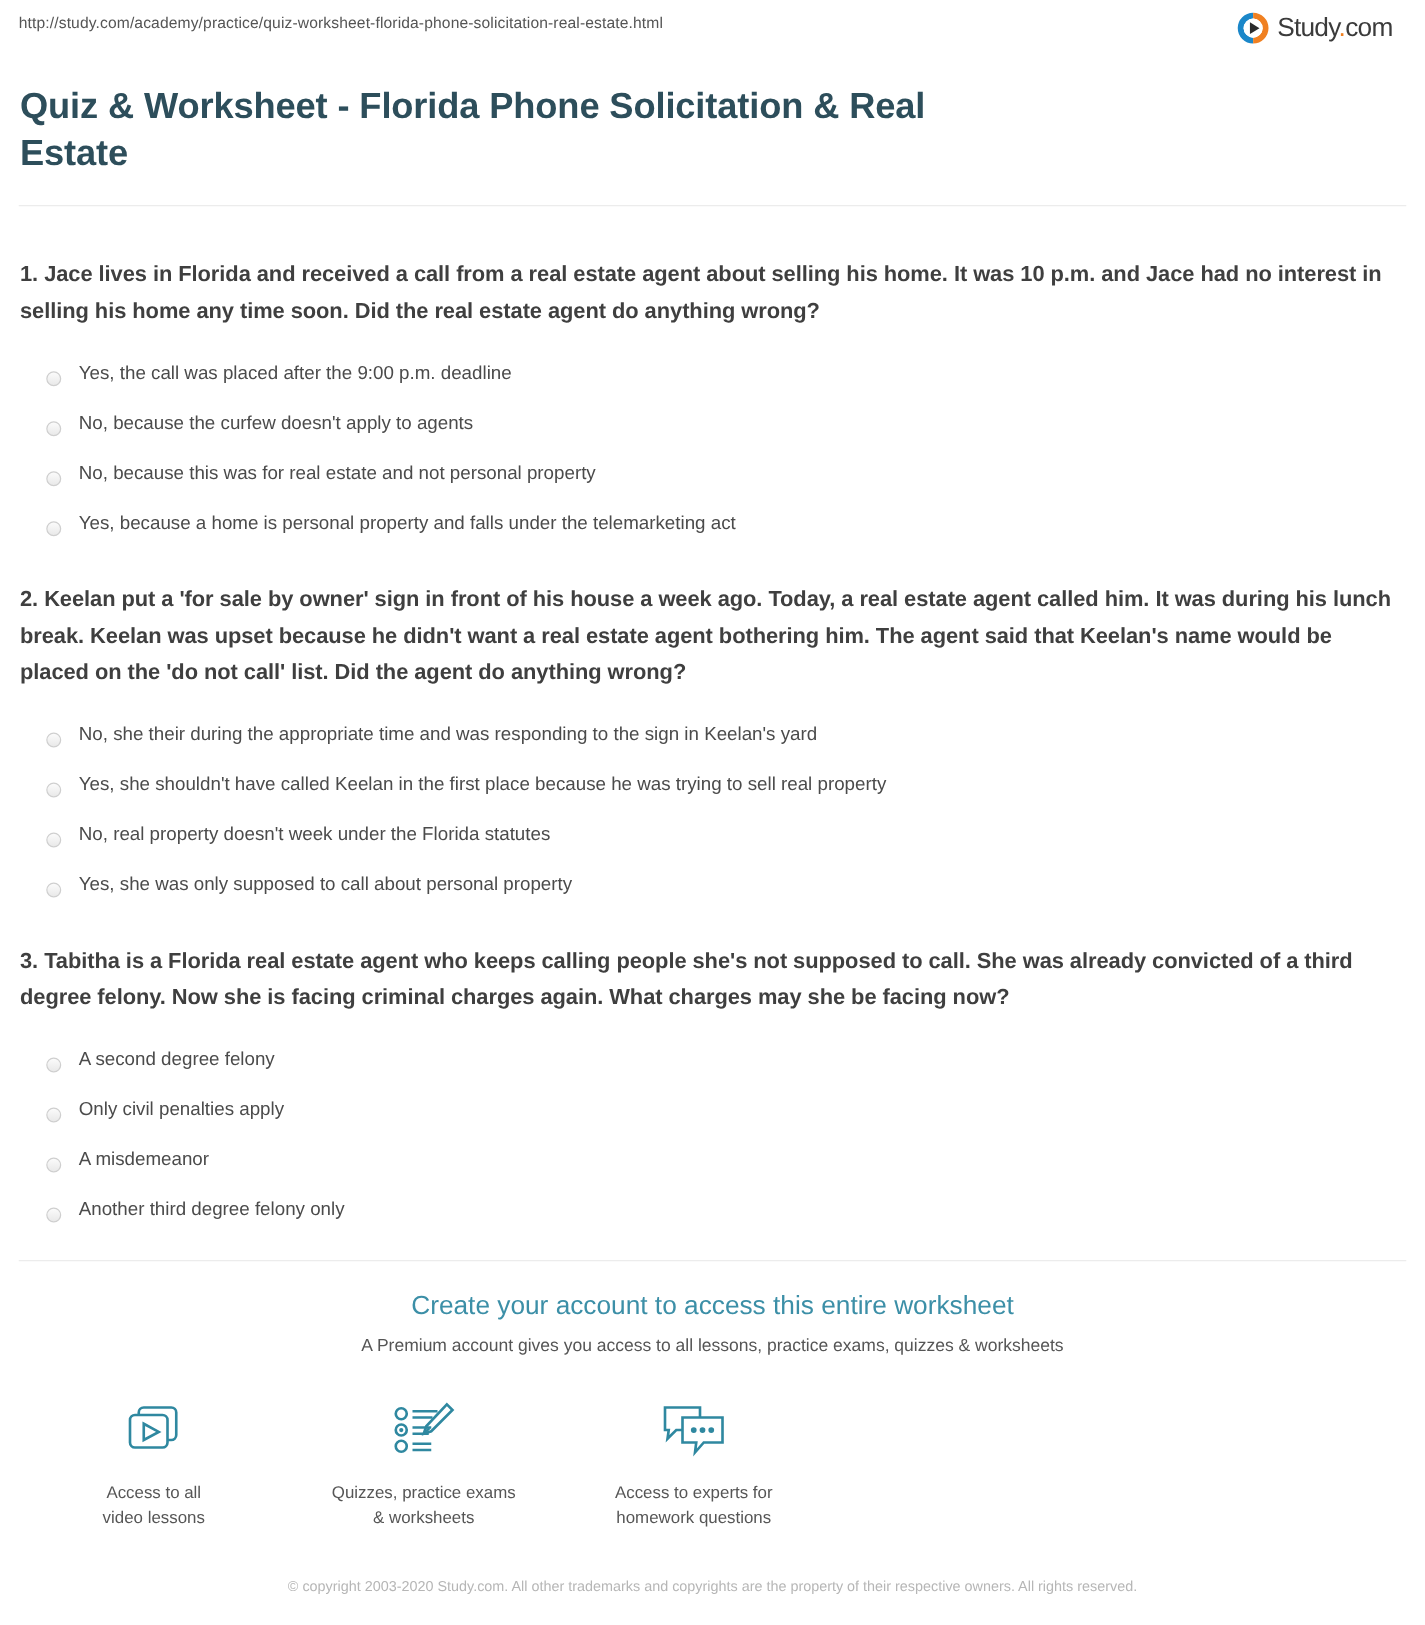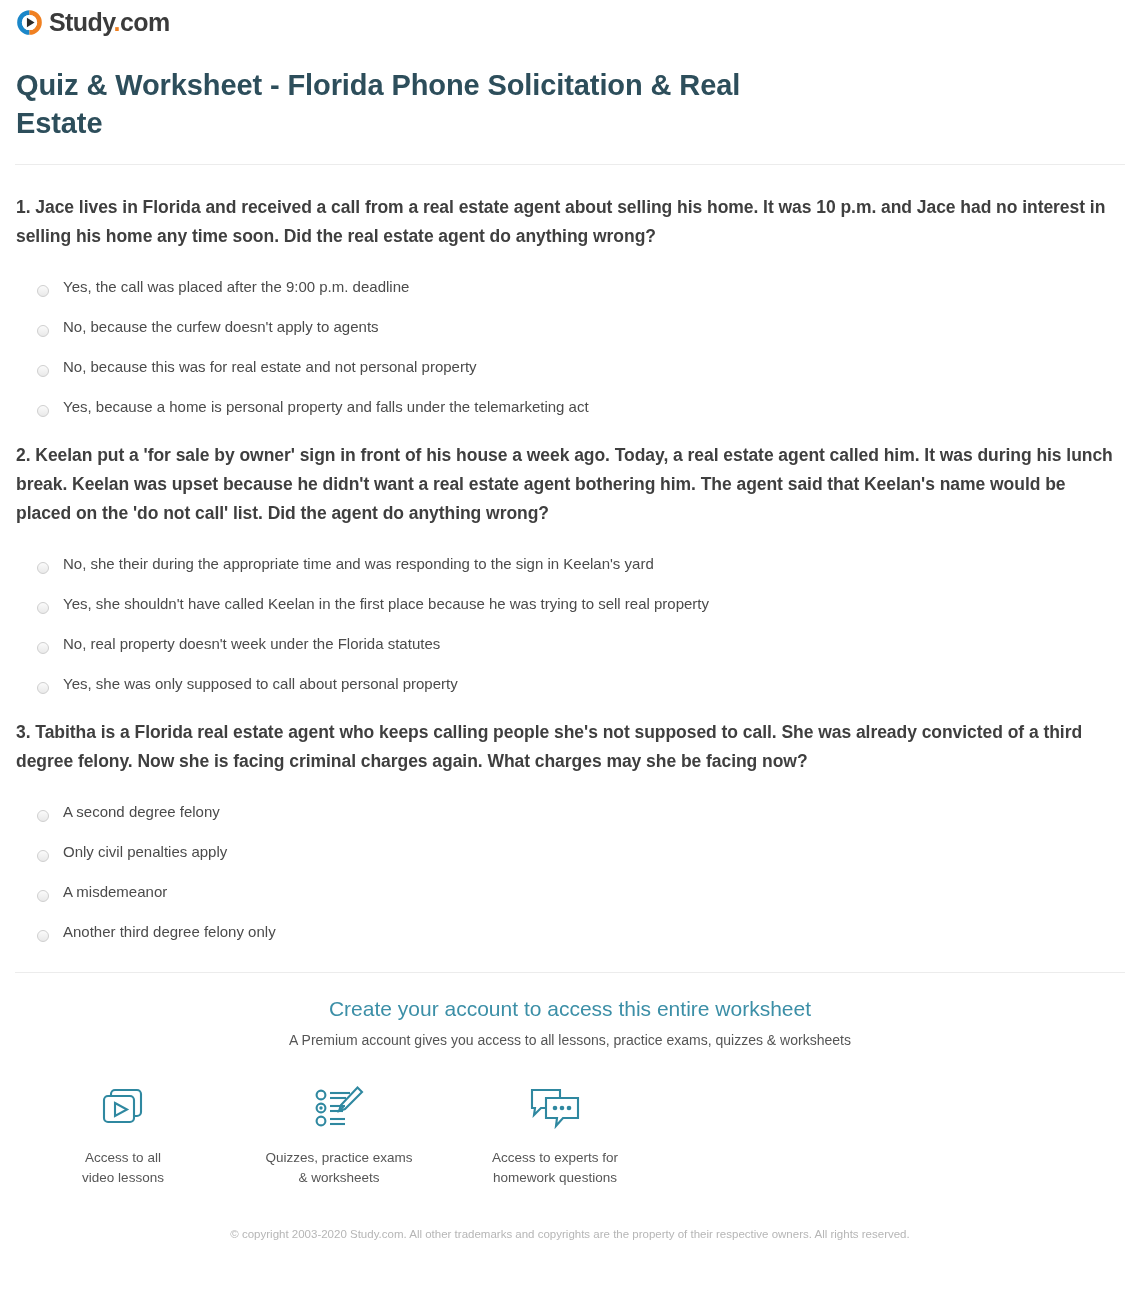--- a/index.html
+++ b/index.html
@@ -45,22 +45,22 @@
     margin-top: -2px;
     margin-right: 11px;
   }
   .logo-mark {
     width: 29px;
     height: 29px;
     margin-right: 5px;
     flex: none;
   }
   .logo-text {
-    font-size: 25px;
-    font-weight: bold;
+    font-size: 21px;
+    font-weight: normal;
     color: #3b3b3b;
     letter-spacing: -0.6px;
     line-height: 29px;
     white-space: nowrap;
   }
   .logo-dot { color: #f08021; }
 
   
   .title {
     font-size: 29px;
@@ -73,21 +73,21 @@
   }
 
   .rule {
     border: 0;
     border-top: 1px solid #ececec;
     margin: 22px 0 0 0;
   }
 
   
   .questions { padding-top: 4px; }
-  .question-block { margin-top: 24px; }
+  .question-block { margin-top: 36px; }
   .question-text {
     font-size: 17.5px;
     font-weight: bold;
     line-height: 29px;
     color: #3f3f3f;
     margin: 0 0 6px 1px;
     letter-spacing: -0.05px;
   }
   .options { list-style: none; margin: 0; padding: 0; }
   .option {
@@ -161,20 +161,21 @@
     margin: 37px auto 0 auto;
     max-width: 720px;
   }
 </style>
 </head>
 <body>
 
 <div class="page">
 
   <div class="header">
+    <div class="url-text">http://study.com/academy/practice/quiz-worksheet-florida-phone-solicitation-real-estate.html</div>
 
     <div class="logo">
       <span class="logo-mark">
         <svg viewBox="0 0 40 40" width="29" height="29" aria-hidden="true">
           <path d="M20 3 A17 17 0 0 0 20 37 L20 30.5 A10.5 10.5 0 0 1 20 9.5 Z" fill="#1b87c9"></path>
           <path d="M20 3 A17 17 0 0 1 20 37 L20 30.5 A10.5 10.5 0 0 0 20 9.5 Z" fill="#f08021"></path>
           <circle cx="20" cy="20" r="10.5" fill="#ffffff"></circle>
           <polygon points="16.5,13.5 27,20 16.5,26.5" fill="#2b2b2b"></polygon>
         </svg>
       </span>

